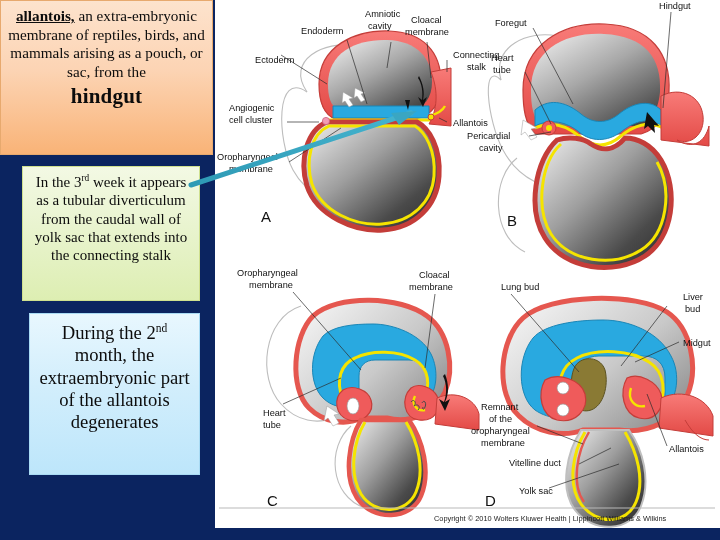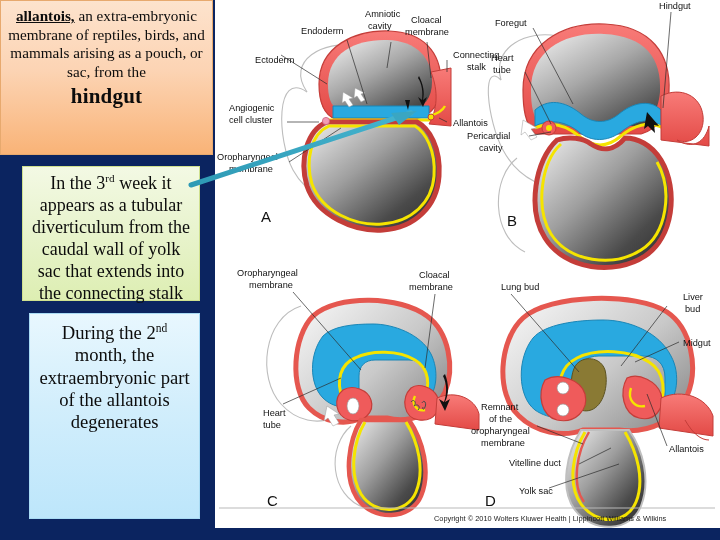--- a/index.html
+++ b/index.html
@@ -33,25 +33,25 @@
   #box-definition .term{font-weight:bold;text-decoration:underline;}
   #box-definition .hindgut{
     display:block;font-size:21px;font-weight:bold;margin-top:3px;letter-spacing:.2px;
   }
 
   #box-week3{
     left:22px; top:166px; width:178px; height:135px;
     background:linear-gradient(180deg,#f3f9e4 0%,#e9f4cf 45%,#ddeeb2 100%);
     border:1px solid #cfe08f;
     padding:6px 7px;
-    font-size:18px;
+    font-size:15px;
   }
 
   #box-month2{
-    left:29px; top:313px; width:171px; height:206px;
+    left:29px; top:313px; width:171px; height:162px;
     background:linear-gradient(180deg,#e8f7fe 0%,#d2eefc 45%,#bde6fb 100%);
     border:1px solid #a9dbf4;
     padding:8px 6px;
     font-size:18.6px;
     line-height:1.2;
   }
   sup{font-size:.62em;vertical-align:super;line-height:0;}
 
   
   #figure-panel{

